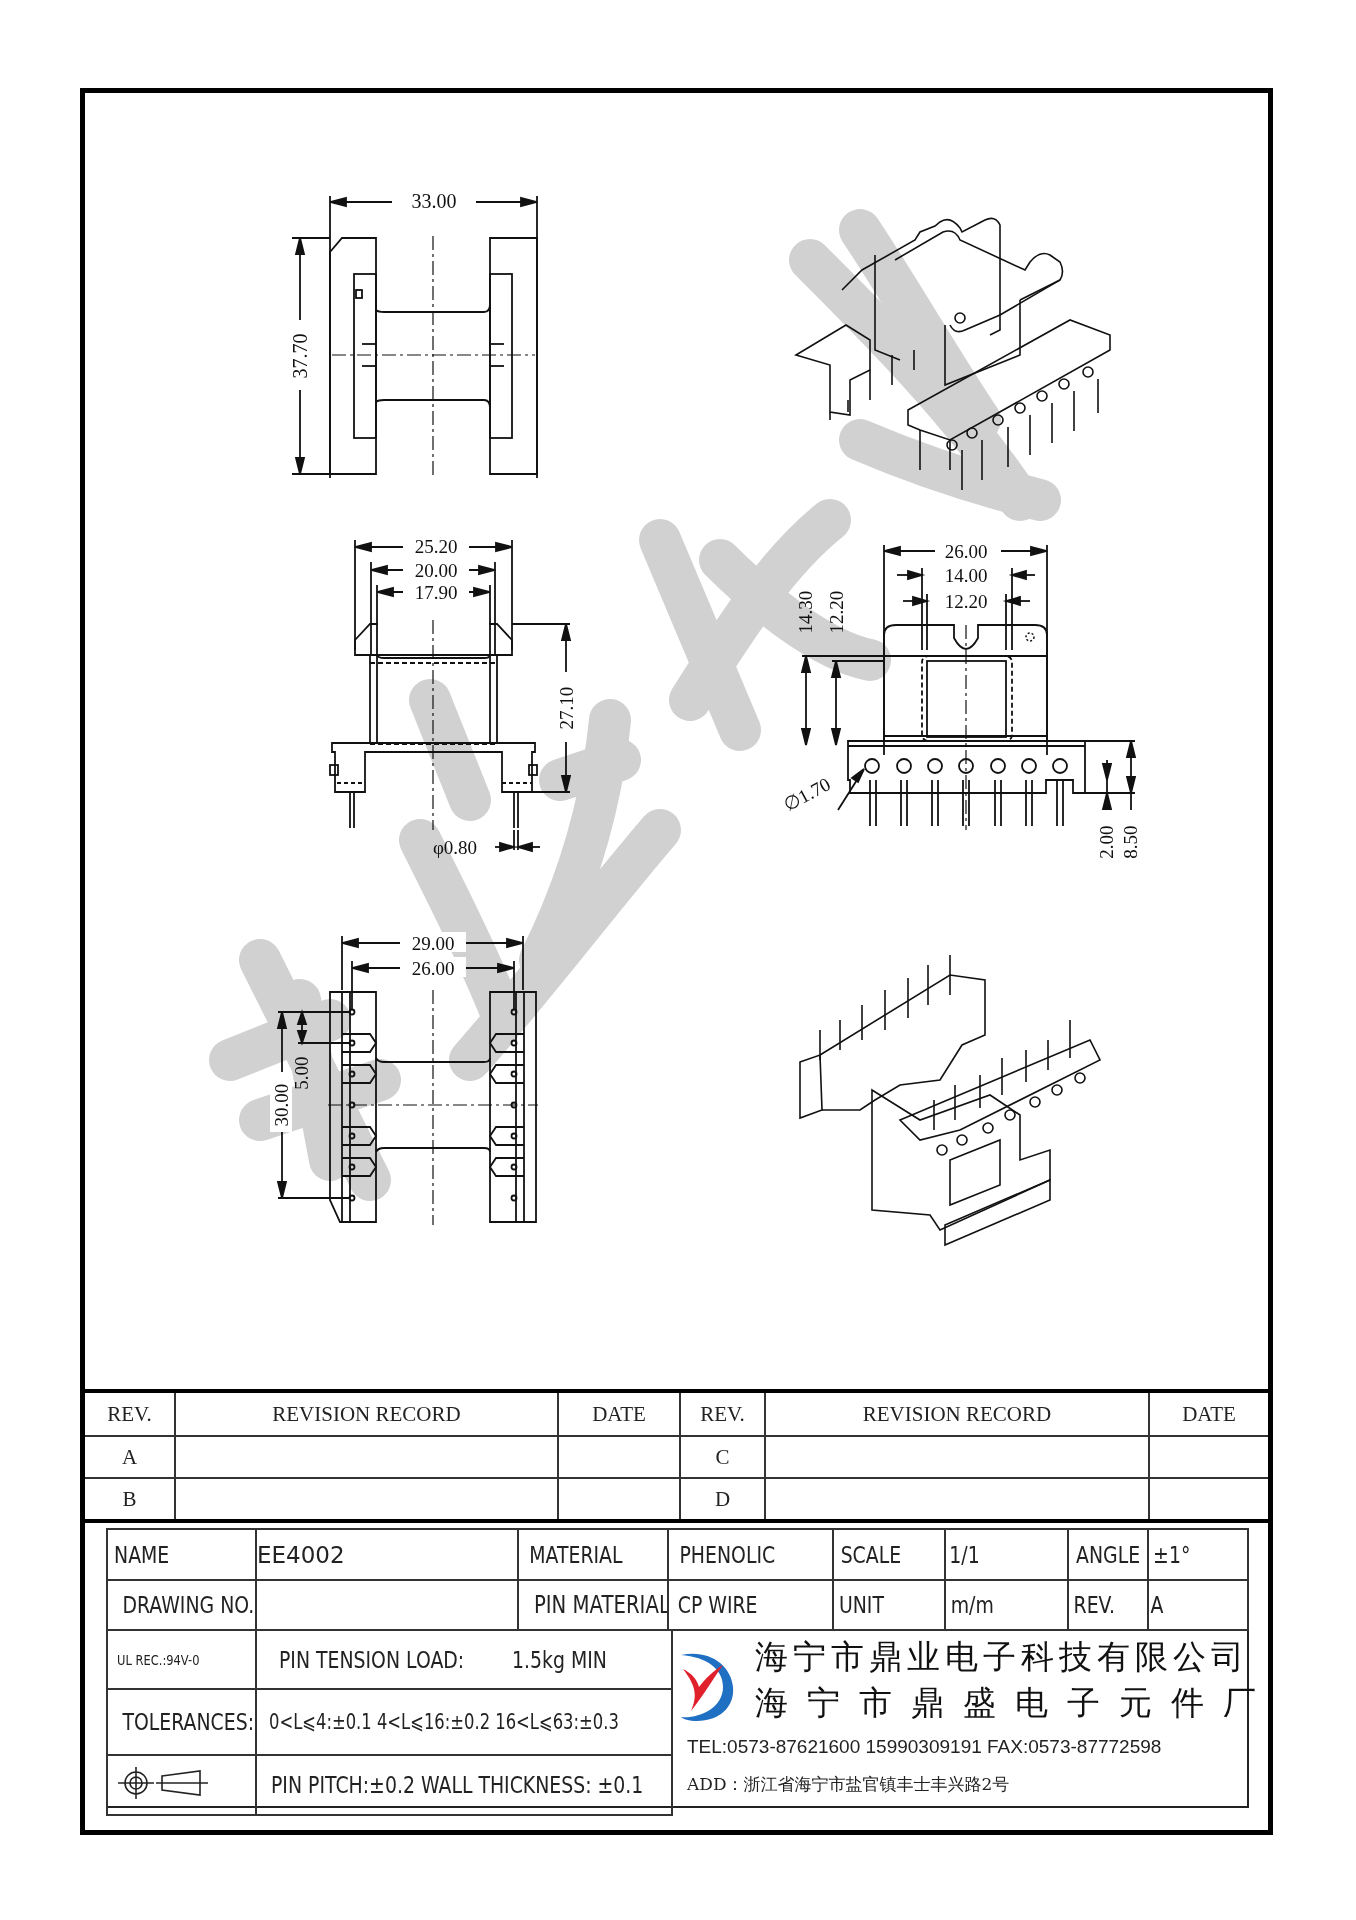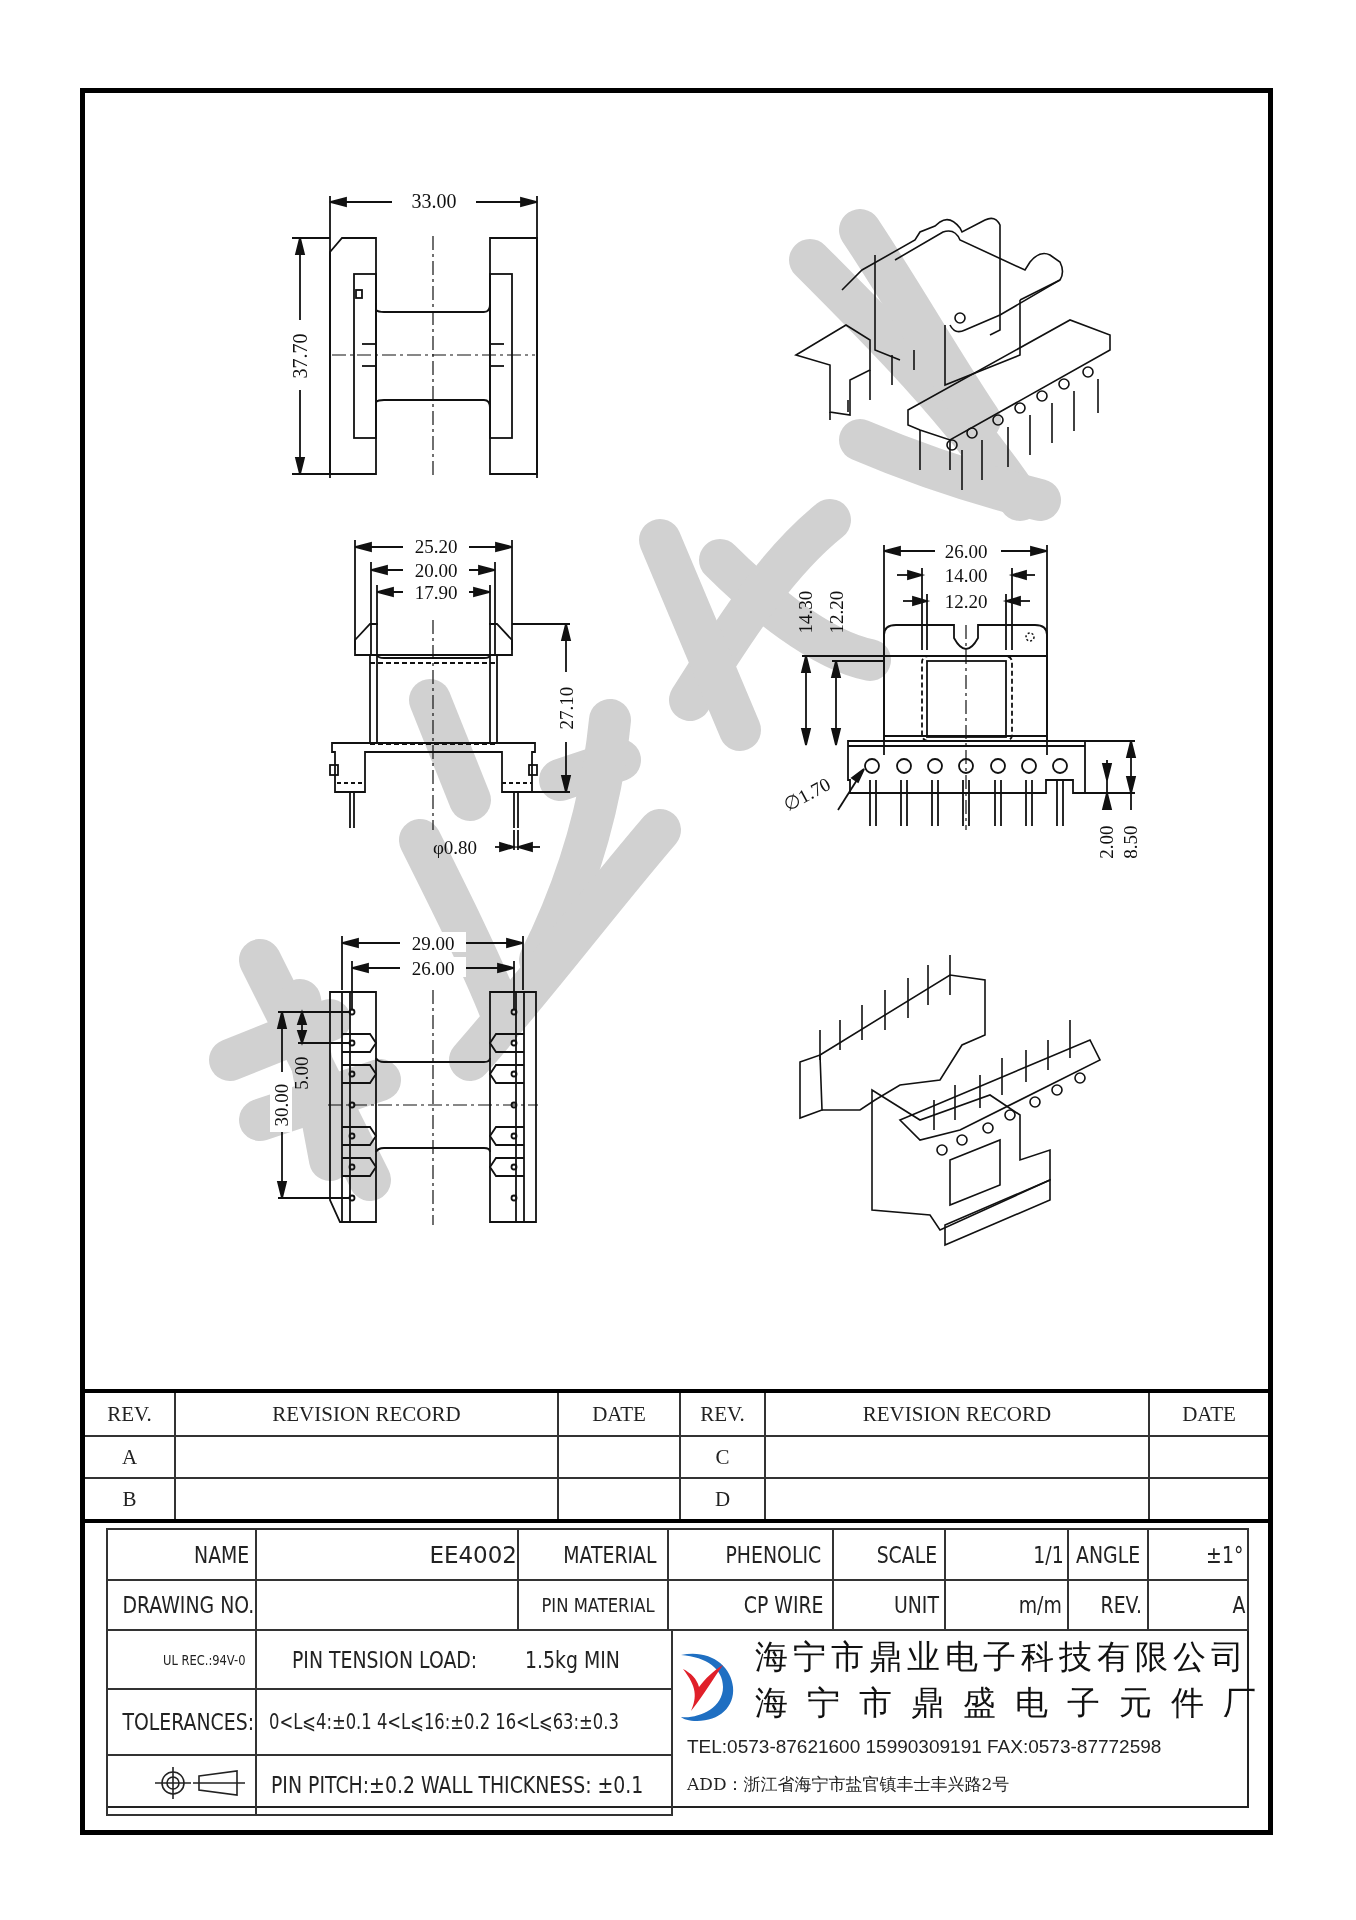--- a/index.html
+++ b/index.html
@@ -17,21 +17,21 @@
                   font-family:"Liberation Serif", serif; font-size:21px; color:#222; padding:0; }
   .rev-table tr td:first-child { border-left:none; }
   .rev-table tr td:last-child { border-right:none; }
   .rev-table tr:first-child td { border-top:none; height:42px; }
   .rev-table tr:last-child td { border-bottom:none; }
 
   
   .title-block { position:absolute; left:106px; top:1528px; width:1143px; height:280px;
                  border:2px solid #222; box-sizing:border-box; }
   .tb-grid { position:absolute; left:0; top:0; border-collapse:collapse; table-layout:fixed; }
-  .tb-grid td { border:2px solid #333; text-align:right; font-size:23px; color:#222;
+  .tb-grid td { border:2px solid #333; text-align:left; font-size:23px; color:#222;
                 padding:0; white-space:nowrap; overflow:hidden; font-family:"DejaVu Sans", sans-serif;
                 transform-origin:center; }
   .cond { display:inline-block; transform:scaleX(0.82); }
   .name-val { font-family:"Liberation Serif", serif; font-size:30px; }
   .logo-area { position:absolute; left:561px; top:101px; width:580px; height:177px; }
   .company1, .company2 { position:absolute; left:86px; font-family:"DejaVu Serif", serif;
                          font-size:33px; color:#111; white-space:nowrap; }
   .company1 { top:4px; letter-spacing:5px; }
   .company2 { top:50px; letter-spacing:19px; }
   .contact { position:absolute; left:18px; top:105px; font-family:Liberation Sans, sans-serif;
@@ -423,39 +423,39 @@
       <td><span class="cond">MATERIAL</span></td>
       <td><span class="cond">PHENOLIC</span></td>
       <td><span class="cond">SCALE</span></td>
       <td><span class="cond">1/1</span></td>
       <td><span class="cond">ANGLE</span></td>
       <td><span class="cond">±1°</span></td>
     </tr>
     <tr style="height:50px">
       <td><span class="cond">DRAWING NO.</span></td>
       <td></td>
-      <td style="font-size:20px"><span class="cond">PIN MATERIAL</span></td>
+      <td style="font-size:24px"><span class="cond">PIN MATERIAL</span></td>
       <td><span class="cond">CP WIRE</span></td>
       <td><span class="cond">UNIT</span></td>
       <td><span class="cond">m/m</span></td>
       <td><span class="cond">REV.</span></td>
       <td><span class="cond">A</span></td>
     </tr>
   </tbody>
     </table>
 
   <table class="tb-grid" style="width:565px; top:99px; left:-2px; position:absolute;">
     <colgroup>
         <col style="width:149px">
         <col style="width:416px">
       </colgroup>
     <tbody>
         <tr style="height:59px">
       <td style="font-size:14px"><span class="cond">UL REC.:94V-0</span></td>
-      <td style="text-align:center; padding-left:4px">
+      <td style="text-align:left; padding-left:22px">
         <span class="cond" style="transform-origin:left">PIN TENSION LOAD:</span>
         <span class="cond" style="transform-origin:left; margin-left:0px">1.5kg  MIN</span>
       </td>
     </tr>
     <tr style="height:66px">
       <td><span class="cond">TOLERANCES:</span></td>
       <td style="text-align:left; padding-left:12px; font-size:21px"><span class="cond" style="transform-origin:left; transform:scaleX(0.78)">0&lt;L⩽4:±0.1  4&lt;L⩽16:±0.2  16&lt;L⩽63:±0.3</span></td>
     </tr>
     <tr style="height:60px">
       <td>

